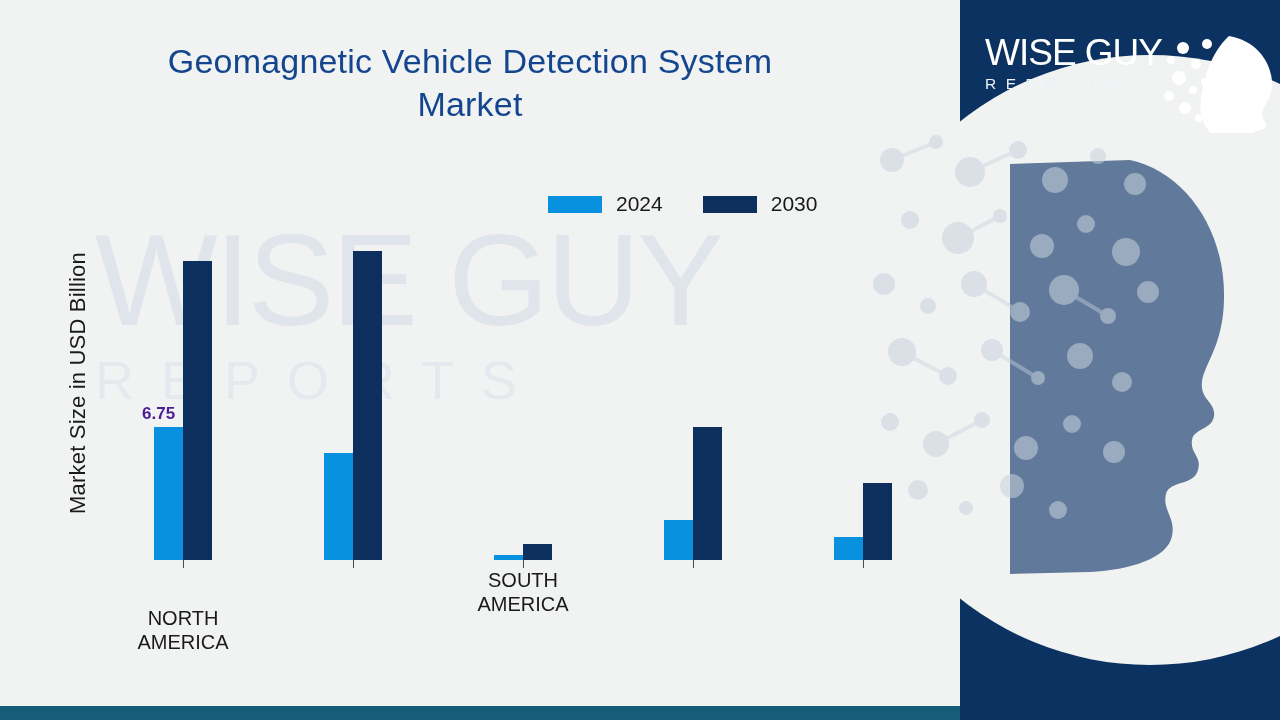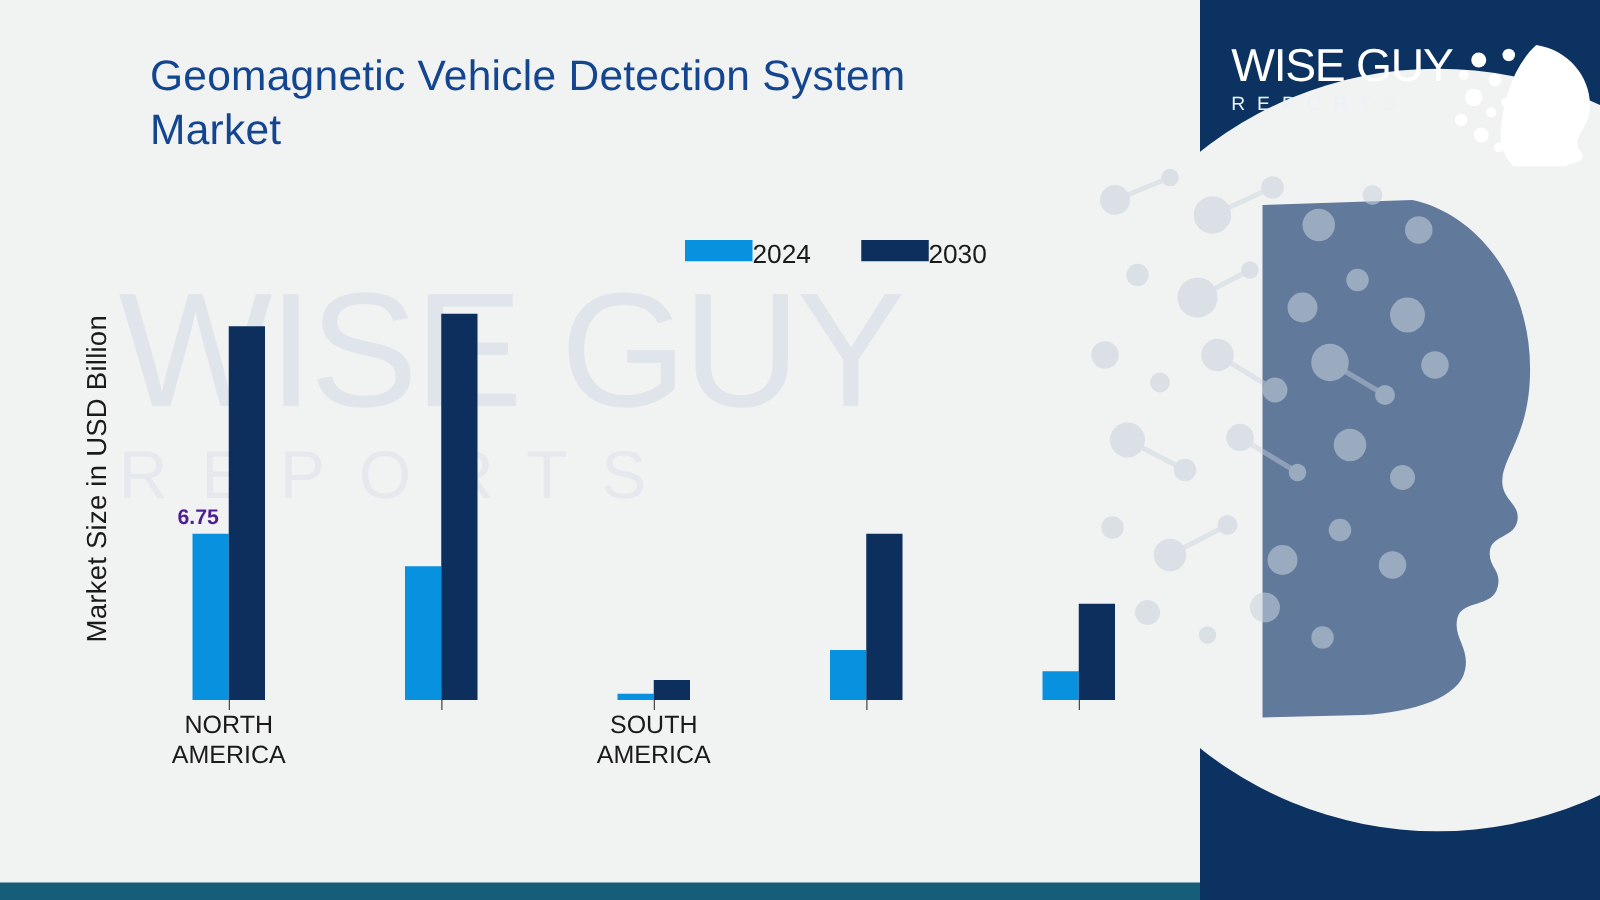--- a/index.html
+++ b/index.html
@@ -117,20 +117,21 @@
     position: absolute;
     left: 120px;
     top: 40px;
     width: 700px;
     font-size: 34px;
     line-height: 1.27;
     color: #14468f;
     font-weight: 400;
     letter-spacing: .2px;
     z-index: 7;
+    text-align: center;
   }
 
   
   .watermark {
     position: absolute;
     left: 95px;
     top: 215px;
     width: 800px;
     height: 230px;
     z-index: 1;
@@ -180,20 +181,22 @@
   .legend {
     position: absolute;
     left: 548px;
     top: 192px;
     display: flex;
     align-items: center;
     gap: 40px;
   }
   .legend-item {
     display: flex;
+    align-items: center;
+    gap: 14px;
   }
   .legend-swatch {
     width: 54px;
     height: 17px;
     display: block;
   }
   .legend-text {
     font-size: 21px;
     color: #1a1a1a;
   }
@@ -367,21 +370,21 @@
 
     <div class="plot" id="plot">
         <div class="group" style="left: 44px;">
           <div class="bars">
             <span class="bar" title="NORTH AMERICA 2024: 6.75" style="height: 132.902px; background: rgb(8, 145, 222);"></span>
             <span class="bar" title="NORTH AMERICA 2032: 15.18" style="height: 298.881px; background: rgb(13, 47, 94);"></span>
           </div>
         </div>
         <div class="bar-label" style="left: 32px; top: 224.098px;">6.75</div>
         <div class="tick" style="left: 73px;"></div>
-        <div class="cat-label" style="left: -7px;">NORTH<br>AMERICA</div>
+        <div class="cat-label" style="left: -7px; margin-top: 38px;">NORTH<br>AMERICA</div>
         <div class="group" style="left: 214px;">
           <div class="bars">
             <span class="bar" title="EUROPE 2024: 5.43" style="height: 106.912px; background: rgb(8, 145, 222);"></span>
             <span class="bar" title="EUROPE 2032: 15.69" style="height: 308.922px; background: rgb(13, 47, 94);"></span>
           </div>
         </div>
         <div class="tick" style="left: 243px;"></div>
         <div class="group" style="left: 384px;">
           <div class="bars">
             <span class="bar" title="SOUTH AMERICA 2024: 0.25" style="height: 4.92228px; background: rgb(8, 145, 222);"></span>

